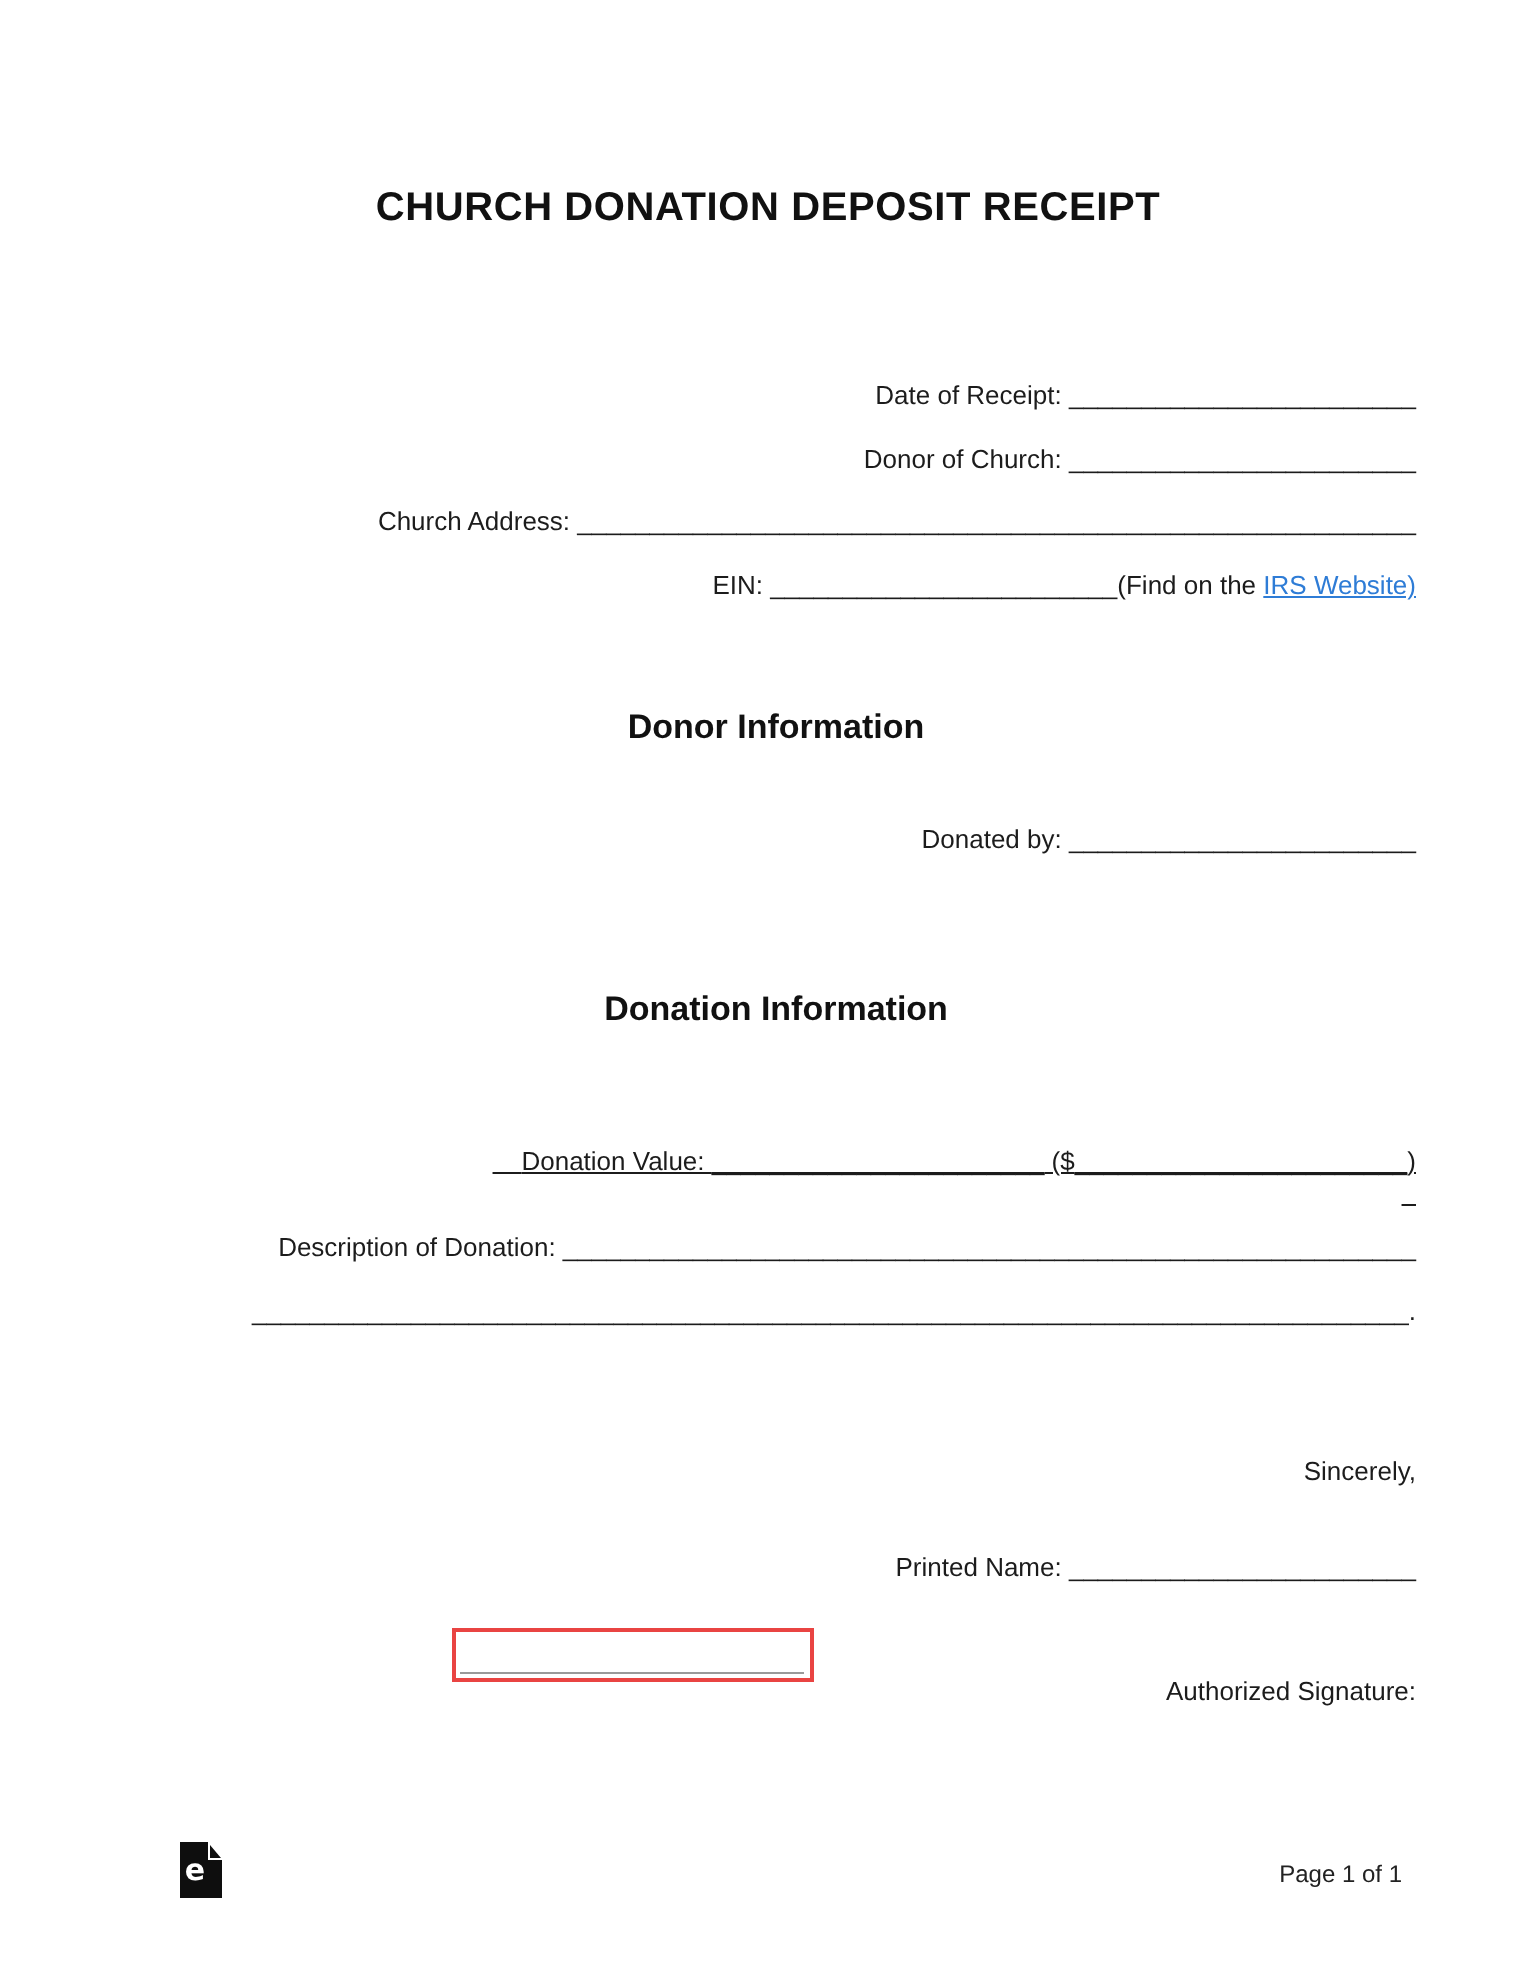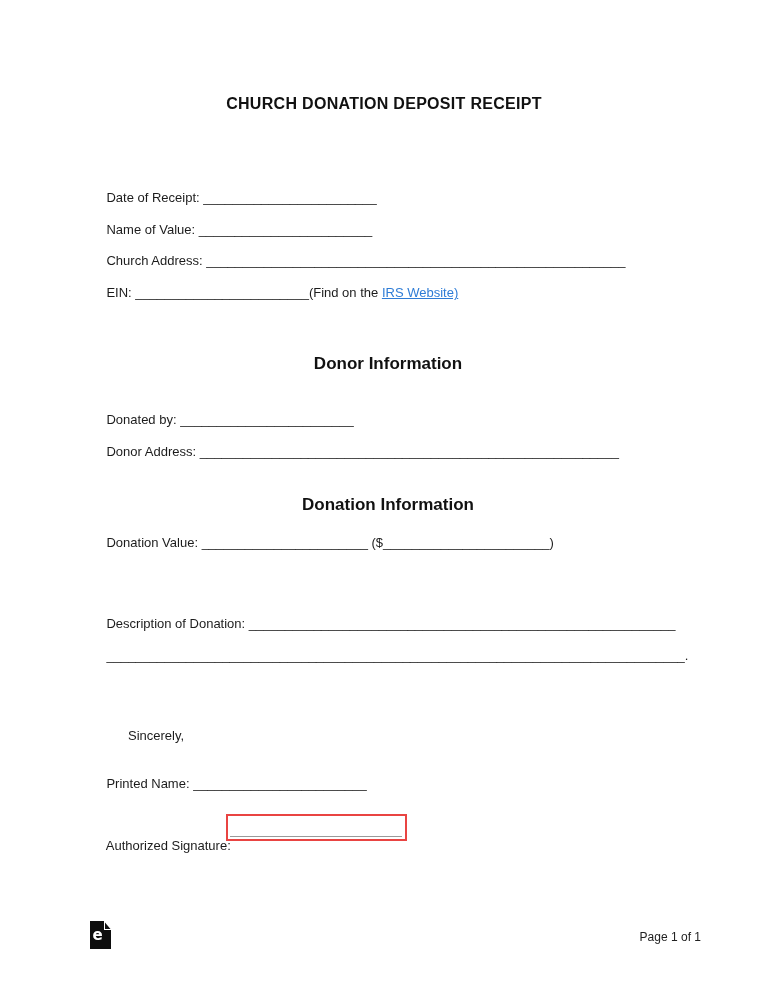--- a/index.html
+++ b/index.html
@@ -11,21 +11,21 @@
     font-family: "Liberation Sans", sans-serif;
     color: #1c1c1c;
     overflow: hidden;
   }
   .doc-title {
     position: absolute;
     top: 92px;
     left: 0;
     width: 100%;
     text-align: center;
-    font-size: 16px;
+    font-size: 20px;
     line-height: 24px;
     font-weight: bold;
     letter-spacing: 0.3px;
     color: #111111;
     margin: 0;
   }
   .section-heading {
     position: absolute;
     left: 0;
     width: 100%;
@@ -39,28 +39,29 @@
   .heading-donor { top: 350px; }
   .heading-donation { top: 491px; }
   .row {
     position: absolute;
     left: 92px;
     right: 60px;
     font-size: 13px;
     line-height: 16px;
     white-space: pre;
     color: #1c1c1c;
+    text-align: right;
   }
   .row-date-of-receipt   { top: 174px; }
   .row-name-of-church    { top: 206px; }
   .row-church-address    { top: 237px; }
   .row-ein               { top: 269px; }
   .row-donated-by        { top: 396px; }
   .row-donor-address     { top: 428px; }
-  .row-donation-value    { top: 519px; }
+  .row-donation-value    { top: 557px; text-decoration: underline; }
   .row-date-of-donation  { top: 569px; }
   .row-description       { top: 600px; }
   .row-description-cont  { top: 632px; }
   .row-thank-you         { top: 696px; }
   .row-sincerely         { top: 728px; margin-left: 36px; }
   .row-printed-name      { top: 760px; }
   .row-title-field       { top: 791px; }
   .row-signature         { top: 822px; }
   .link {
     color: var(--color-link, #2e7cd6);
@@ -121,40 +122,37 @@
 
 <div class="page">
 
   <h1 class="doc-title">CHURCH DONATION DEPOSIT RECEIPT</h1>
 
   <div class="row row-date-of-receipt">
     <span>Date of Receipt: </span><span>________________________</span>
   </div>
 
   <div class="row row-name-of-church">
-    <span>Name of Value: </span><span>________________________</span>
+    <span>Donor of Church: </span><span>________________________</span>
   </div>
 
   <div class="row row-church-address">
     <span>Church Address: </span><span>__________________________________________________________</span>
   </div>
 
   <div class="row row-ein">
     <span>EIN: </span><span>________________________</span><span>(Find on the </span><a class="link">IRS Website)</a>
   </div>
 
   <h2 class="section-heading heading-donor">Donor Information</h2>
 
   <div class="row row-donated-by">
     <span>Donated by: </span><span>________________________</span>
   </div>
 
-  <div class="row row-donor-address">
-    <span>Donor Address: </span><span>__________________________________________________________</span>
-  </div>
 
   <h2 class="section-heading heading-donation">Donation Information</h2>
 
   <div class="row row-donation-value">
     <span>Donation Value: </span><span>_______________________</span><span> ($</span><span>_______________________</span><span>)</span>
   </div>
 
 
   <div class="row row-description-cont">
     <span>________________________________________________________________________________</span><span>.</span>

